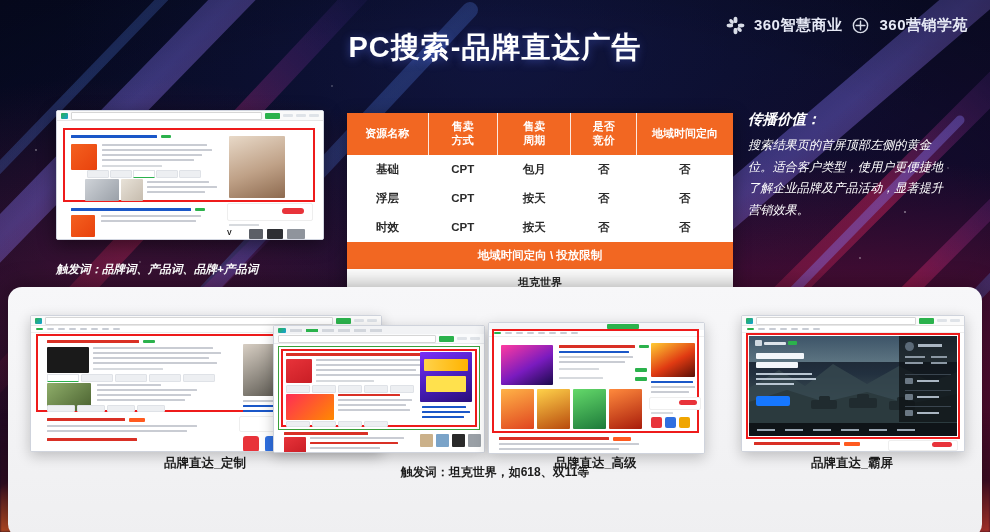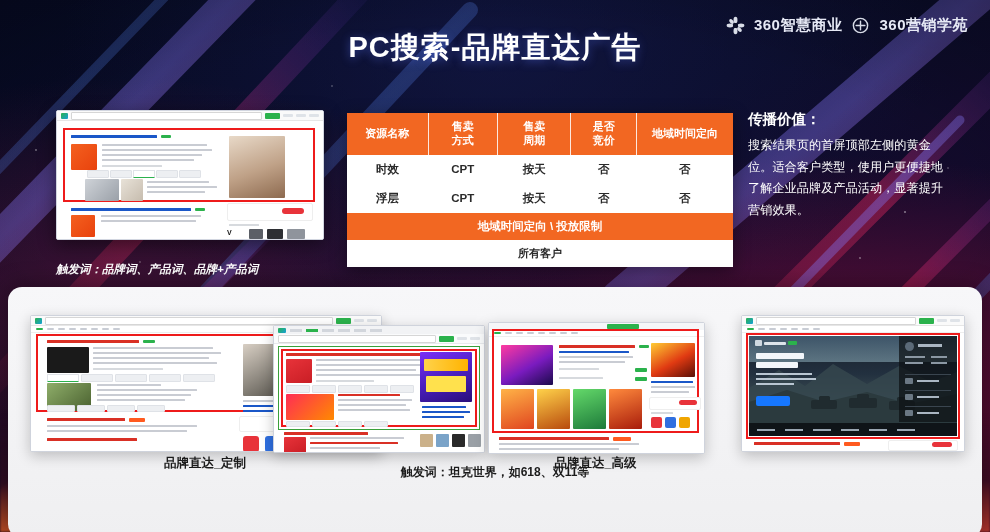--- a/index.html
+++ b/index.html
@@ -79,21 +79,21 @@
   .tbl td{
     background:#ffffff;color:#2a2a2a;text-align:center;
     padding:7px 2px;font-weight:bold;font-size:11.5px;
   }
   .tbl .band td{
     background:#f26722;color:#fff;font-weight:bold;font-size:11.5px;padding:6px 2px;
   }
   .tbl .tail td{background:#ffffff;color:#2a2a2a;font-size:11px;padding:6px 2px;}
 
   
-  .value-block{position:absolute;left:748px;top:110px;width:200px;color:#fff;}
+  .value-block{position:absolute;left:748px;top:110px;width:200px;color:#fff;font-style:italic;}
   .value-title{font-size:14.5px;font-weight:bold;margin-bottom:6px;}
   .value-body{font-size:12.2px;line-height:1.78;font-weight:500;}
 
   
   .panel{
     position:absolute;left:8px;right:8px;top:287px;bottom:-6px;
     background:linear-gradient(180deg,#f7f7f9 0%,#efeff1 100%);
     border-radius:14px;box-shadow:0 -2px 22px rgba(0,0,0,.35);
   }
   .shot{
@@ -264,38 +264,45 @@
       <tr>
         <th>资源名称</th>
         <th><span>售卖</span><br>方式</th>
         <th>售卖<br>周期</th>
         <th>是否<br>竞价</th>
         <th>地域时间定向</th>
       </tr>
     </thead>
     <tbody>
       <tr>
-        <td>时效</td>
+        <td>基础</td>
         <td>CPT</td>
-        <td>按天</td>
+        <td>包月</td>
         <td>否</td>
         <td>否</td>
       </tr>
       <tr>
         <td>浮层</td>
         <td>CPT</td>
         <td>按天</td>
         <td>否</td>
         <td>否</td>
       </tr>
+      <tr>
+        <td>时效</td>
+        <td>CPT</td>
+        <td>按天</td>
+        <td>否</td>
+        <td>否</td>
+      </tr>
       <tr class="band">
         <td colspan="5">地域时间定向 \ 投放限制</td>
       </tr>
       <tr class="tail">
-        <td colspan="5">所有客户</td>
+        <td colspan="5">坦克世界</td>
       </tr>
     </tbody>
   </table>
 
   <div class="value-block">
     <div class="value-title">传播价值：</div>
     <div class="value-body">搜索结果页的首屏顶部左侧的黄金位。适合客户类型，使用户更便捷地了解企业品牌及产品活动，显著提升营销效果。</div>
   </div>
 
   <div class="panel">
@@ -540,17 +547,18 @@
             <span style="width:18px;height:2px;background:#9aa6b2;"></span>
           </div>
         </div>
         <div class="ln red" style="left:12px;top:126px;width:86px;height:2.5px;"></div>
         <div class="otag" style="left:102px;top:126px;width:16px;height:4px;"></div>
         <div style="position:absolute;left:146px;top:124px;width:68px;height:9px;background:#fff;border:1px solid #eee;border-radius:2px;"></div>
         <div class="otag" style="left:190px;top:126px;width:20px;height:5px;background:#e8333a;border-radius:3px;"></div>
         <span class="sr-only">坦克世界 霸屏样式示例</span>
       </div>
     </div>
+    <div class="cap" style="left:733px;top:168px;width:222px;">品牌直达_霸屏</div>
 
     <div class="trigger-bottom" style="top:177px;">触发词：坦克世界，如618、双11等</div>
   </div>
 
 </div>
 
 </body></html>

